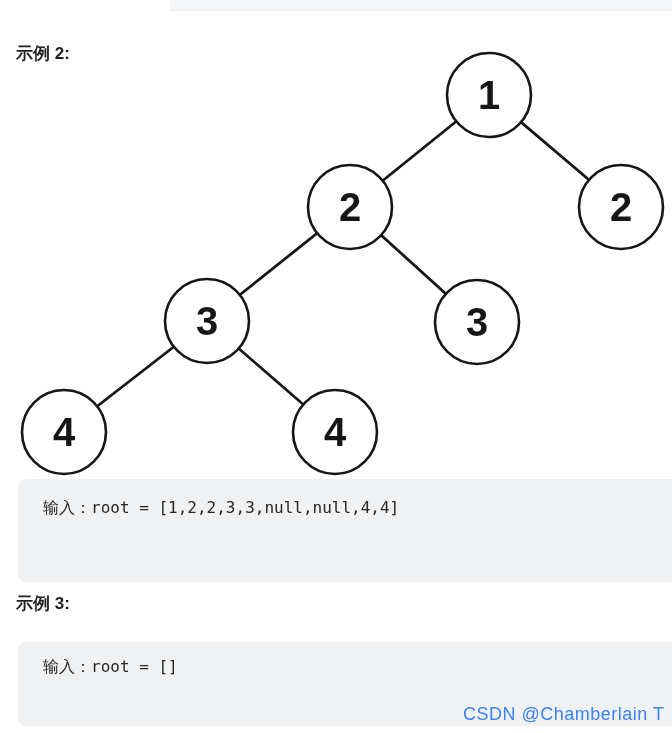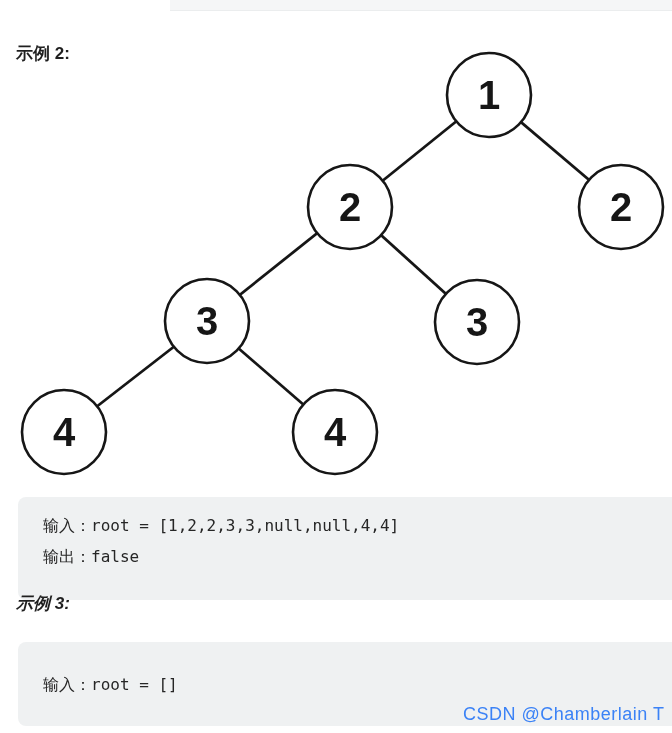--- a/index.html
+++ b/index.html
@@ -13,39 +13,39 @@
   .top-strip{
     position:absolute;left:170px;top:0;width:502px;height:10px;
     background:#f5f6f7;border-bottom:1px solid #ebedee;
   }
   .example-heading{
     position:absolute;left:16px;
     font-size:17px;font-weight:700;color:#1f1f1f;
     line-height:22px;white-space:pre;
   }
   #heading-2{top:3px;margin-top:40px;}
-  #heading-3{top:593px;font-style:italic;}
+  #heading-3{top:593px;}
   .tree-svg{
     position:absolute;left:0;top:0;width:672px;height:480px;
   }
   .tree-svg text{
     font-family:"Liberation Sans",sans-serif;
     font-size:40px;font-weight:700;fill:#161616;
   }
   .code-block{
     position:absolute;left:18px;width:654px;
     background:#eff1f2;
     border-radius:8px 0 0 8px;
     box-sizing:border-box;
     padding-left:25px;
     font-family:"DejaVu Sans Mono",monospace;
     font-size:16px;color:#262626;
   }
-  #block-example2{top:497px;height:103px;padding-top:13px;}
-  #block-example3{top:642px;height:84px;padding-top:27px;}
+  #block-example2{top:479px;height:103px;padding-top:13px;}
+  #block-example3{top:642px;height:84px;padding-top:9px;}
   .code-line{line-height:31px;white-space:pre;}
   .code-label{font-family:"DejaVu Serif",serif;}
   .watermark{
     position:absolute;left:463px;top:704px;
     font-size:18px;color:#3b82f6;letter-spacing:0.5px;
     white-space:pre;
   }
 </style>
 </head>
 <body>
@@ -86,21 +86,20 @@
       <text x="64" y="432" text-anchor="middle" dy="0.36em">4</text>
     </g>
     <g>
       <circle cx="335" cy="432" r="42" fill="#ffffff" stroke="#161616" stroke-width="2.6"></circle>
       <text x="335" y="432" text-anchor="middle" dy="0.36em">4</text>
     </g>
   </svg>
 
 <div id="block-example2" class="code-block">
   <div class="code-line"><span class="code-label">输入：</span><span>root = [1,2,2,3,3,null,null,4,4]</span></div>
-  <div class="code-line"><span class="code-label">输出：</span><span>false</span></div>
 </div>
 
 <div id="heading-3" class="example-heading">示例 3:</div>
 
 <div id="block-example3" class="code-block">
   <div class="code-line"><span class="code-label">输入：</span><span>root = []</span></div>
 </div>
 
 <div class="watermark">CSDN @Chamberlain T</div>
 

